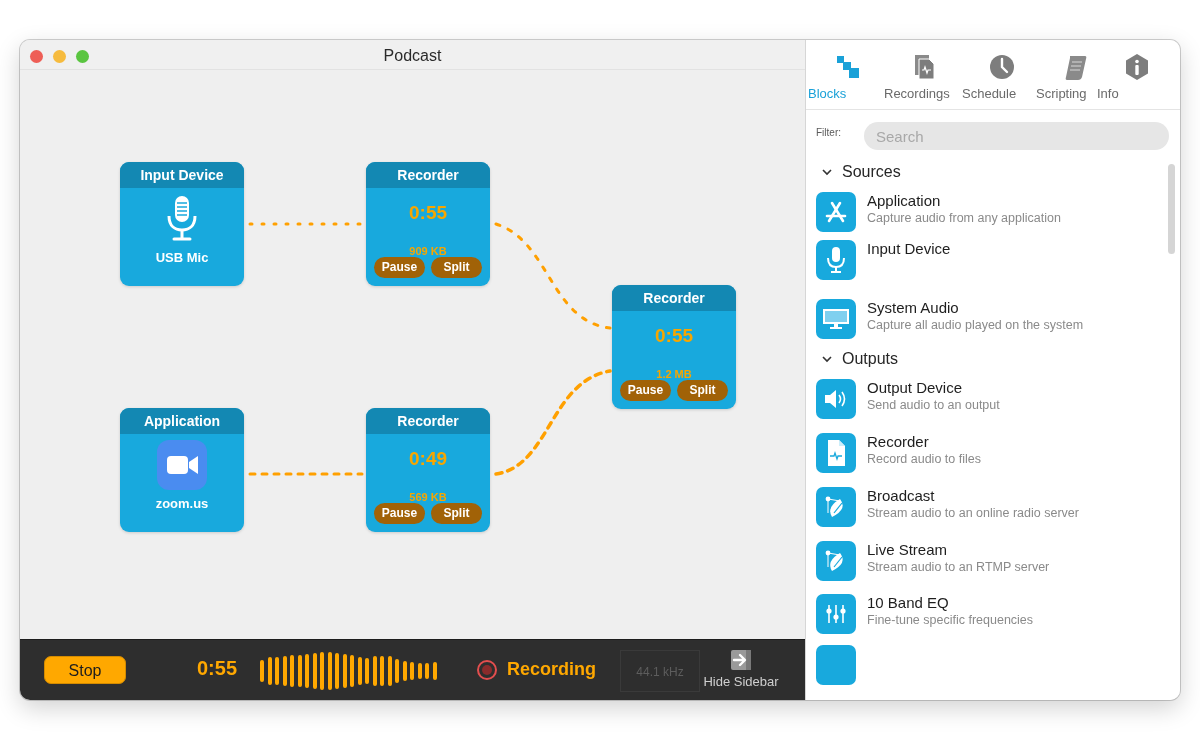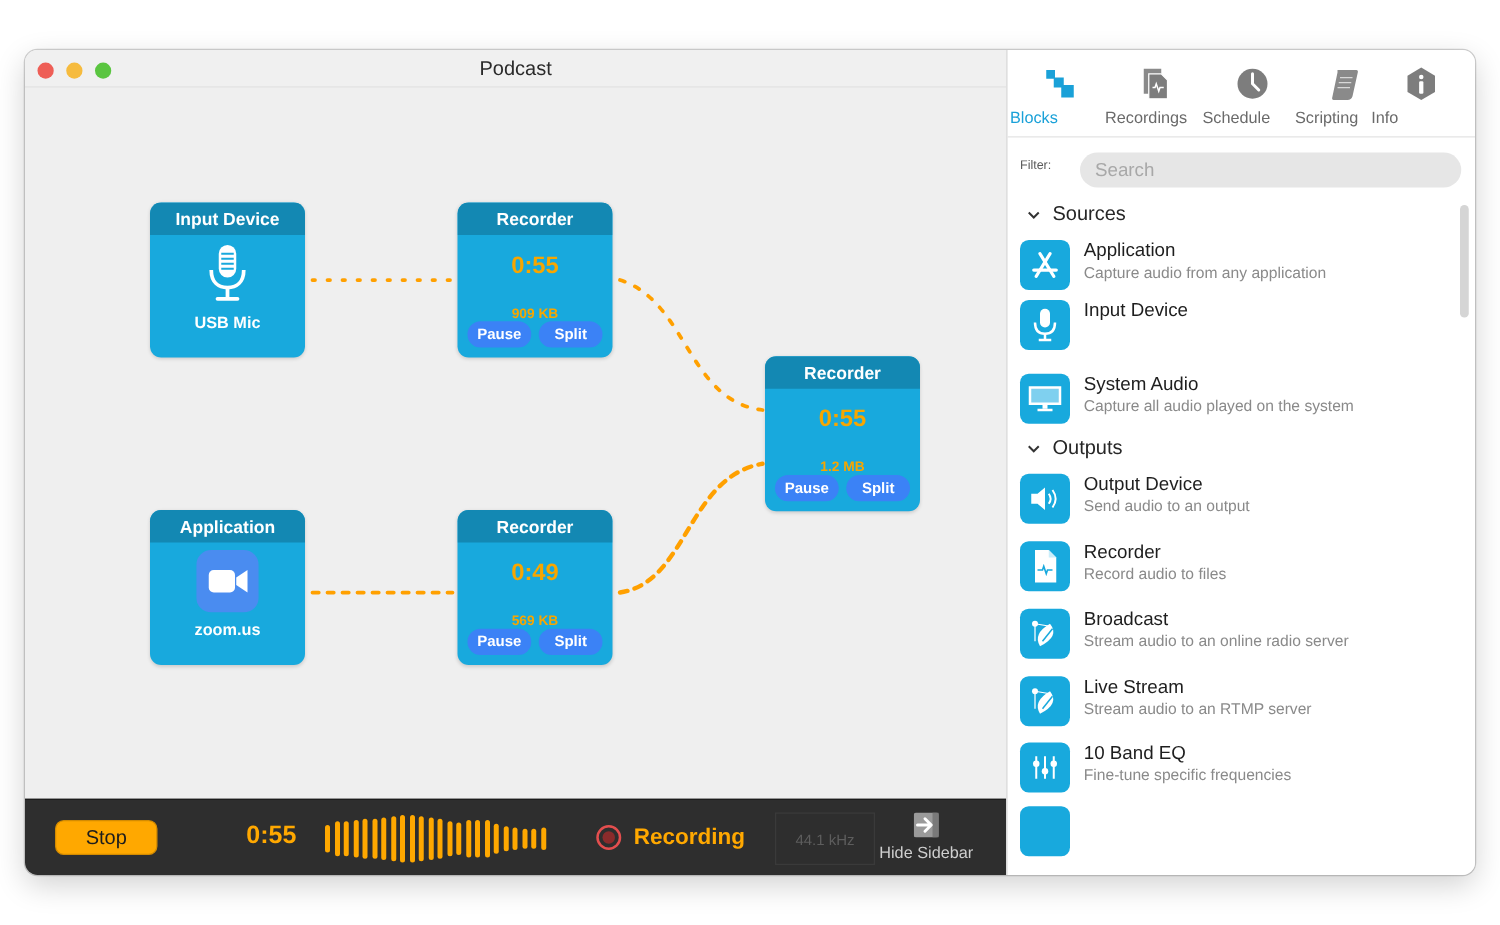--- a/index.html
+++ b/index.html
@@ -48,21 +48,21 @@
   .rec-time {
     position: absolute; left: 0; right: 0; top: 14px; text-align: center;
     color: #f7a600; font-weight: bold; font-size: 19px;
   }
   .rec-size {
     position: absolute; left: 0; right: 0; top: 40px; text-align: center;
     color: #f7a600; font-weight: bold; font-size: 11px; margin-top: 17px;
   }
   .rec-btn {
     position: absolute; top: 69px; width: 51px; height: 21px; border-radius: 11px;
-    background: #3b82f6; color: #fff; font-weight: bold; font-size: 12px;
+    background: #a16207; color: #fff; font-weight: bold; font-size: 12px;
     text-align: center; line-height: 21px; cursor: pointer;
   }
   .rec-btn.pause { left: 8px; }
   .rec-btn.split { left: 65px; }
 
   
   .bottombar {
     position: absolute; left: 0; top: 599px; width: 785px; height: 61px;
     background: #2e2e2e; border-top: 1px solid #1c1c1c;
   }

